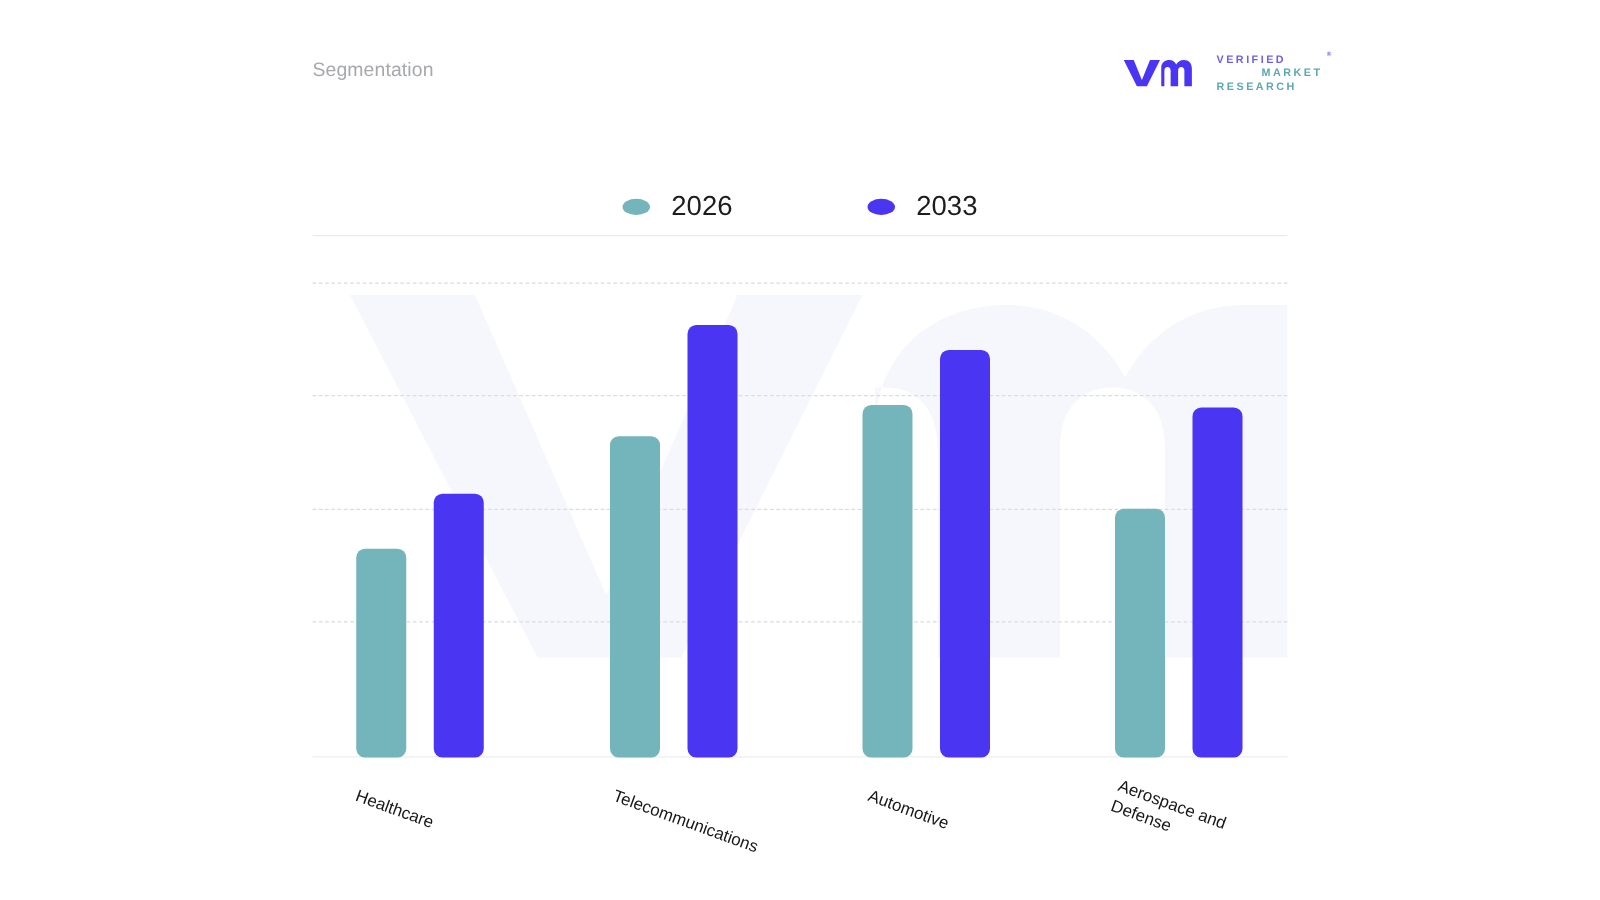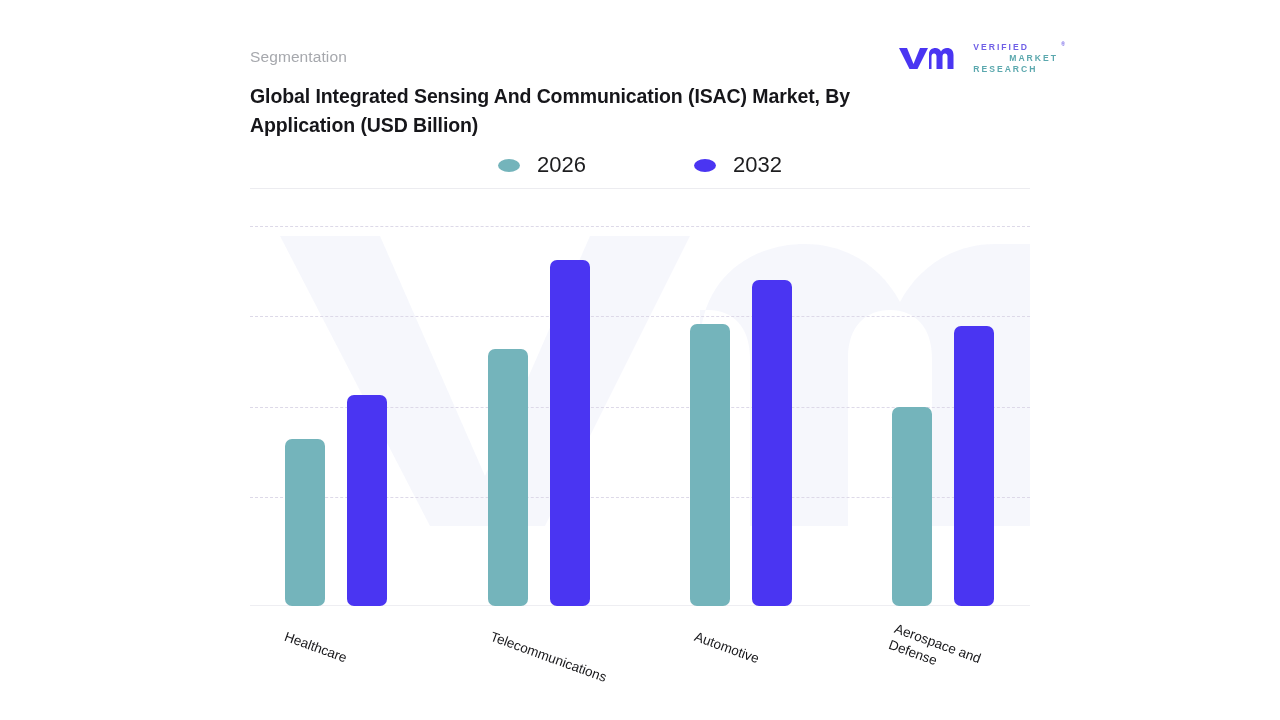--- a/index.html
+++ b/index.html
@@ -80,42 +80,41 @@
     transform: rotate(20deg);
     white-space: pre-line;
   }
 </style>
 </head>
 <body>
 
 <div id="page">
 
   <div class="kicker">Segmentation</div>
-  <div class="title">Global Integrated Sensing And Communication (ISAC) Market, By Application (USD Billion)</div>
 
   <div class="logo">
     <svg class="logo-mark" viewBox="0 0 116 52">
       <path d="M4 6 L20 6 L33 38 L46 6 L62 6 L41 48 L25 48 Z" fill="#4a35f2"></path>
       <path d="M64 18 C64 10 70 6 77 6 C82 6 86 9 88 13 C90 9 95 6 100 6 C108 6 113 11 113 20 L113 48 L101 48 L101 23 C101 19 99 17 96 17 C93 17 91 19 91 23 L91 48 L79 48 L79 23 C79 19 77 17 74 17 C71 17 69 19 69 23 L69 48 L64 48 Z" fill="#4a35f2"></path>
     </svg>
     <div class="logo-words">
       <span class="lw-1">VERIFIED</span>
       <span class="lw-2">MARKET</span>
       <span class="lw-3">RESEARCH</span>
     </div>
   </div>
 
   <div class="legend">
     <div class="legend-item">
       <span class="legend-dot" style="background:#74b4bb"></span>
       <span class="legend-label">2026</span>
     </div>
     <div class="legend-item">
       <span class="legend-dot" style="background:#4a35f2"></span>
-      <span class="legend-label">2032</span>
+      <span class="legend-label">2033</span>
     </div>
   </div>
 
   <div class="hrule"></div>
 
   <div class="plot">
     <svg class="watermark" viewBox="0 0 760 310" preserveAspectRatio="none">
       <path d="M10 10 L110 10 L215 250 L320 10 L420 10 L275 300 L160 300 Z" fill="#eef0fa"></path>
       <path d="M430 120 C430 55 478 18 535 18 C578 18 612 42 630 76 C648 42 682 18 725 18 C760 18 760 18 760 18 L760 300 L662 300 L662 132 C662 100 644 84 620 84 C596 84 578 100 578 132 L578 300 L480 300 L480 132 C480 100 462 84 438 84 L430 84 Z" fill="#eef0fa"></path>
     </svg>

